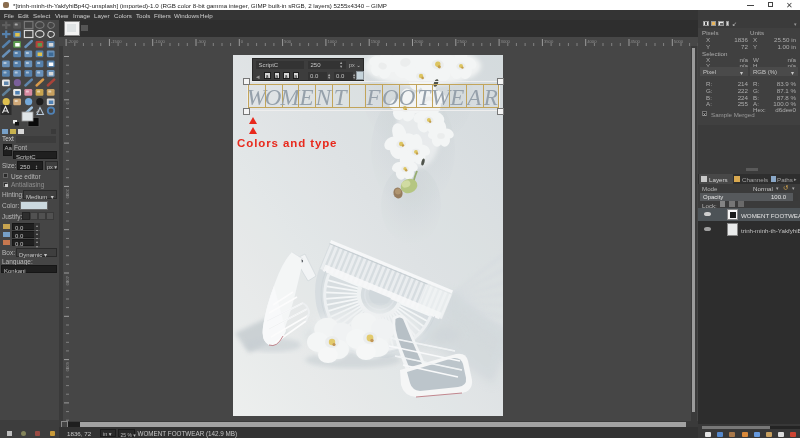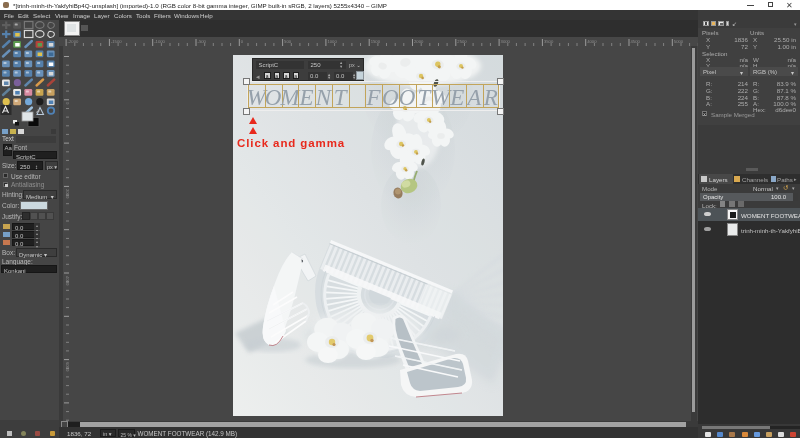--- a/index.html
+++ b/index.html
@@ -643,21 +643,21 @@
  <div class="abs" style="left:75px;top:14px;font-size:4.5px;color:#aaa;line-height:3.5px;">▴<br>▾</div>
  <div class="abs" style="left:81px;top:13.5px;width:19px;height:8px;background:#333333;color:#c6c6c6;font-size:6px;padding:1px 0 0 2px;">0.0</div>
  <div class="abs" style="left:100px;top:14px;font-size:4.5px;color:#aaa;line-height:3.5px;">▴<br>▾</div>
  <div class="abs" style="left:103px;top:12.5px;width:8px;height:9px;background:#8a9298;padding:1px;">
         <div style="width:100%;height:100%;background:#c5d3da;"></div>
       </div>
 </div>
 
 <div class="abs" style="left:249px;top:117px;width:0;height:0;border-left:4.5px solid transparent;border-right:4.5px solid transparent;border-bottom:7px solid #e8291c;"></div>
 <div class="abs" style="left:249px;top:127px;width:0;height:0;border-left:4.5px solid transparent;border-right:4.5px solid transparent;border-bottom:7px solid #e8291c;"></div>
-<div class="abs" style="left:237px;top:137px;font-size:11.5px;font-weight:bold;color:#e8291c;letter-spacing:0.9px;">Click and gamma</div>
+<div class="abs" style="left:237px;top:137px;font-size:11.5px;font-weight:bold;color:#e8291c;letter-spacing:0.9px;">Colors and type</div>
 
 <div class="abs" style="left:59px;top:421px;width:639px;height:6px;background:#3a3a3a;"></div>
 <div class="abs" style="left:61px;top:421px;width:7px;height:7px;background:#444;border:1px solid #888;"></div>
 <div class="abs" style="left:68px;top:421.5px;width:12px;height:5px;background:#1e1e1e;"></div>
 <div class="abs" style="left:80px;top:421.5px;width:606px;height:5px;background:#a2a2a2;"></div>
 <div class="abs" style="left:691px;top:46px;width:6px;height:375px;background:#3a3a3a;"></div>
 <div class="abs" style="left:691.5px;top:48px;width:3px;height:364px;background:#9a9a9a;"></div>
 <div class="abs" style="left:59px;top:427px;width:639px;height:11px;background:#323232;">
  <div class="abs" style="left:8px;top:2.5px;font-size:6.2px;color:#c8c8c8;">1836, 72</div>
  <div class="abs" style="left:41px;top:1.5px;width:16px;height:8px;background:#2a2a2a;border:1px solid #1c1c1c;font-size:5.5px;color:#bbb;padding:1.5px 0 0 2px;">in ▾</div>

